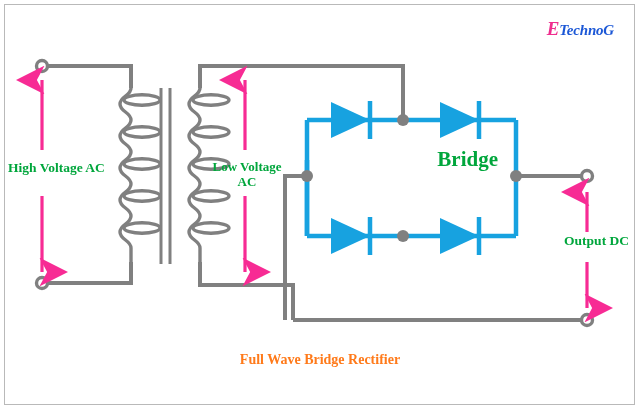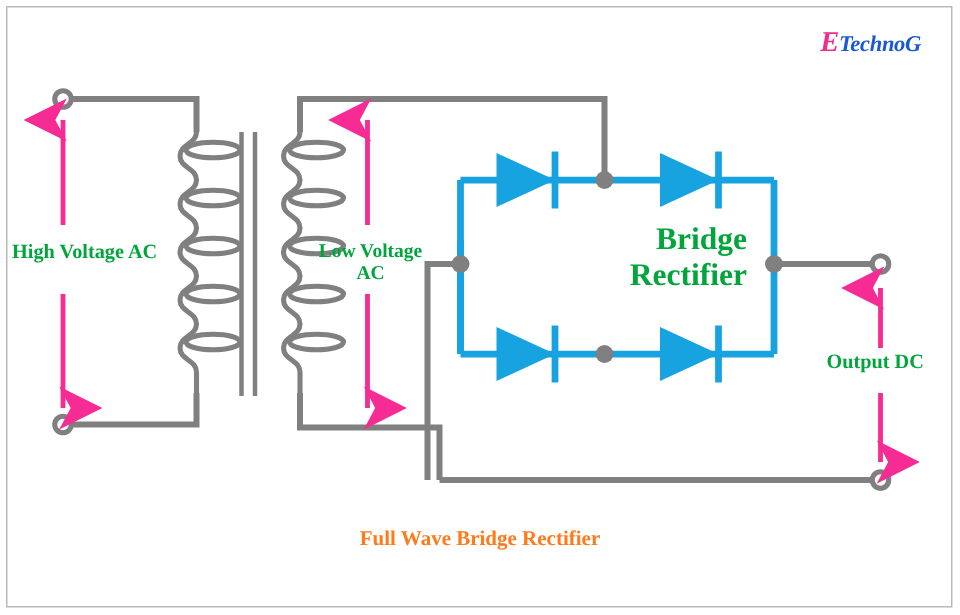--- a/index.html
+++ b/index.html
@@ -65,21 +65,21 @@
     font-size: 21px;
     color: #00a63c;
     text-align: right;
   }
   #label-output-dc {
     left: 551px;
     top: 233px;
     width: 78px;
     font-size: 13.5px;
     color: #00a63c;
-    text-align: left;
+    text-align: right;
   }
   #caption {
     left: 0px;
     top: 352px;
     width: 640px;
     font-size: 14px;
     color: #ff7a1a;
     text-align: center;
   }
   #logo {
@@ -245,21 +245,21 @@
 
       <line x1="587" y1="232" x2="587" y2="192" marker-end="url(#arrowUp)"></line>
       <line x1="587" y1="262" x2="587" y2="308" marker-end="url(#arrowDown)"></line>
     </g>
   </svg>
 
   <div class="lbl" id="label-high-voltage">High Voltage AC</div>
 
   <div class="lbl" id="label-low-voltage"><span>Low Voltage</span><br><span>AC</span></div>
 
-  <div class="lbl" id="label-bridge-rectifier"><span>Bridge</span><br><span>Rectifier</span></div>
+  <div class="lbl" id="label-bridge-rectifier"><span>Bridge</span><br></div>
 
   <div class="lbl" id="label-output-dc">Output DC</div>
 
   <div class="lbl" id="caption">Full Wave Bridge Rectifier</div>
 
   <div id="logo"><span class="e-mark">E</span><span class="wordmark">TechnoG</span></div>
 
 </div>
 
 </body></html>

